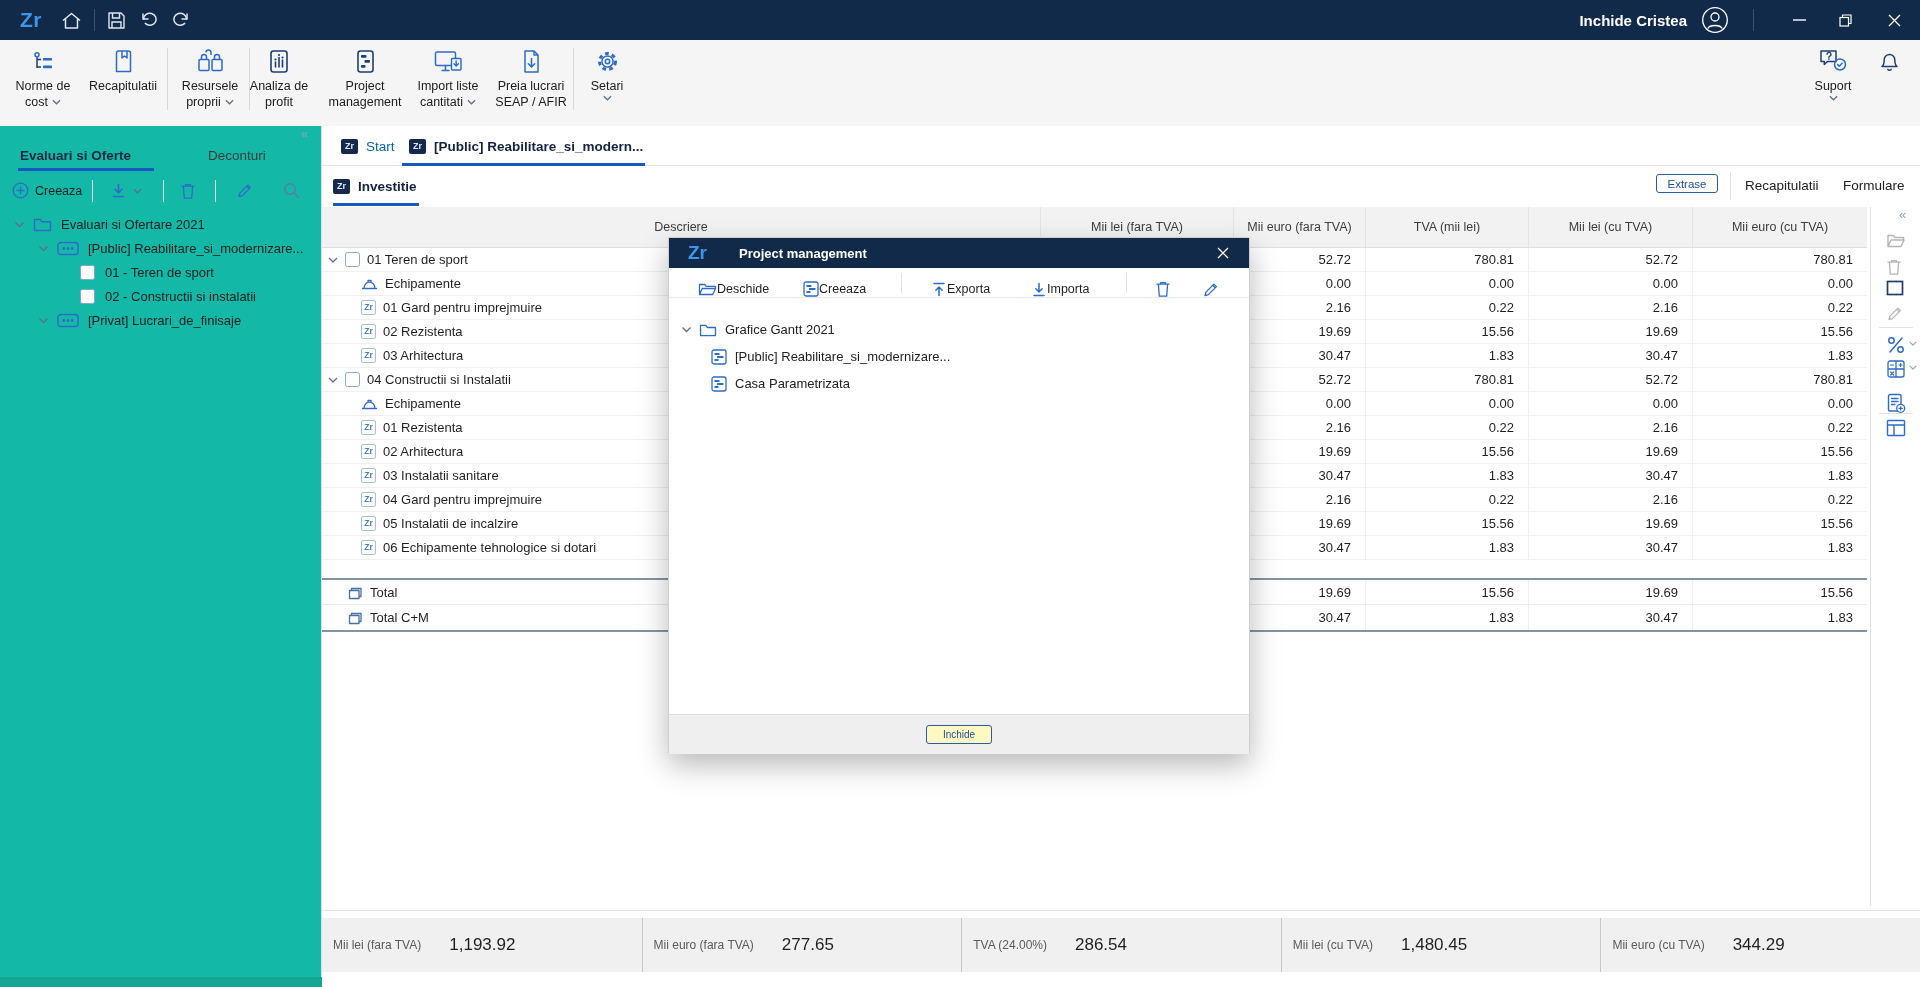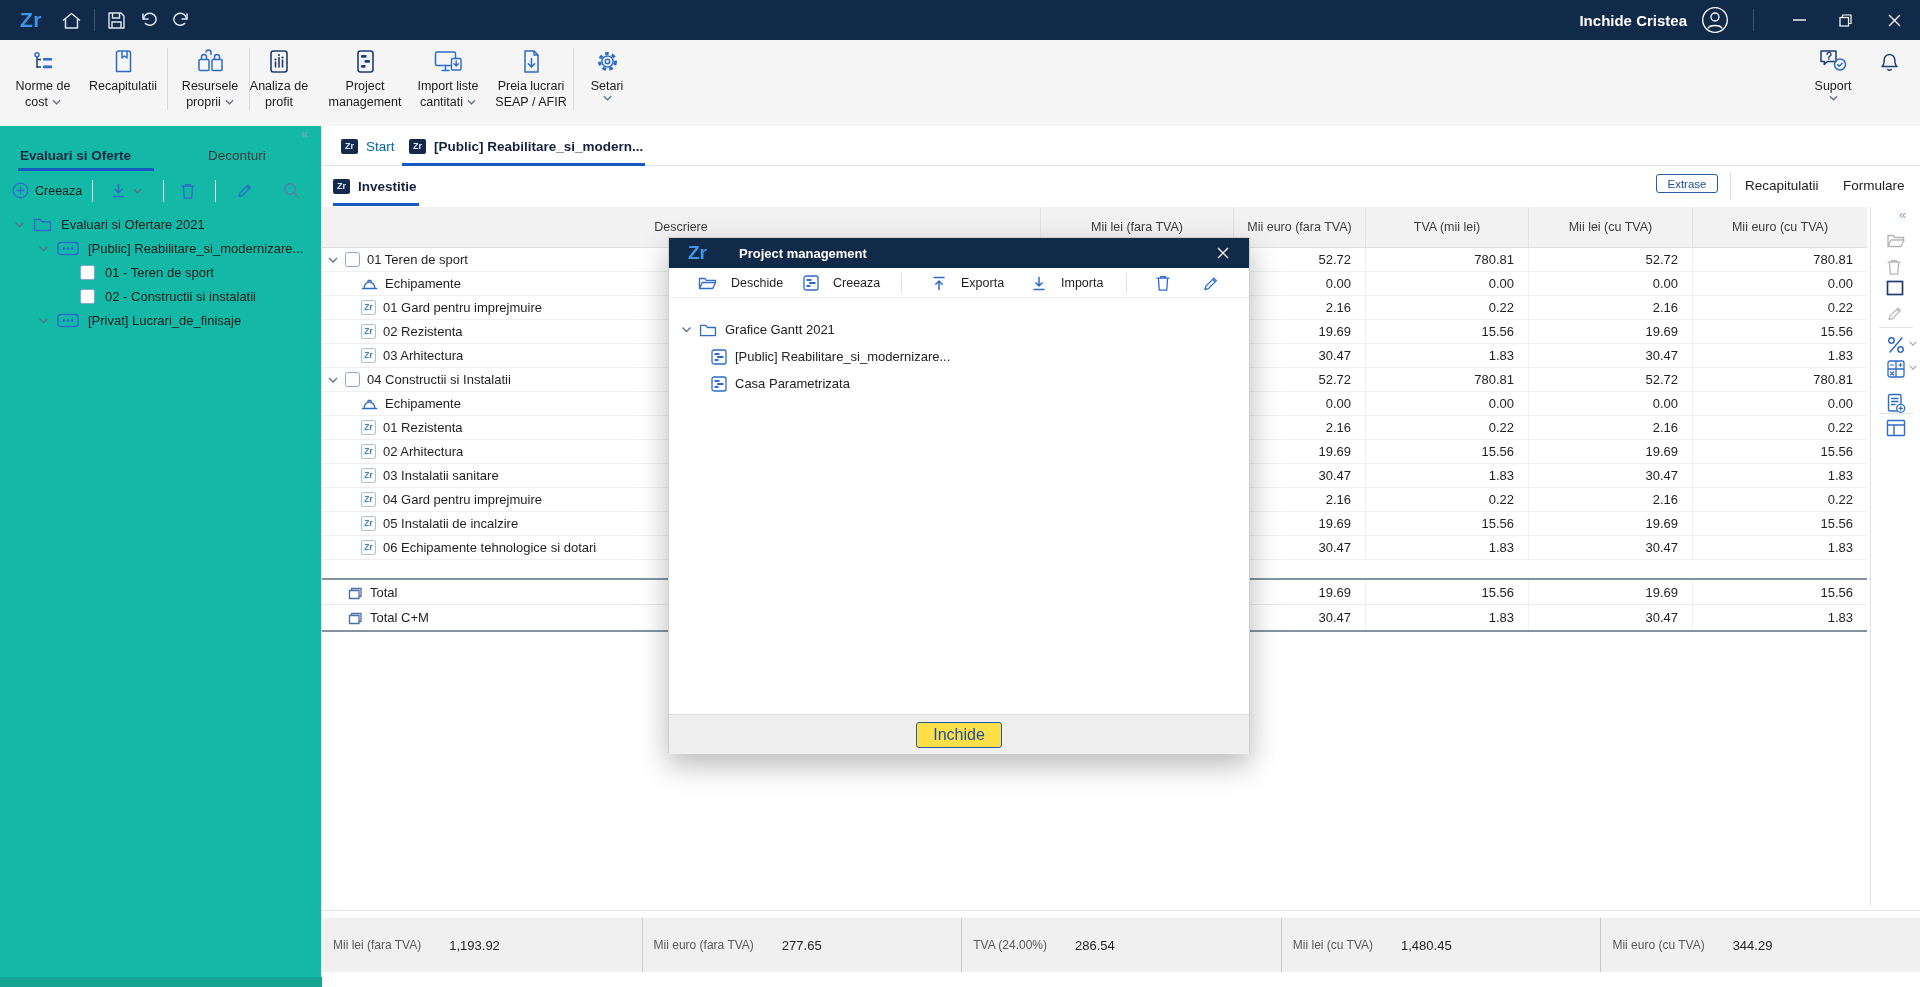--- a/index.html
+++ b/index.html
@@ -67,37 +67,37 @@
 #strip{position:absolute;left:1870px;top:207px;width:50px;height:699px;background:#fff;border-left:1px solid #e3e3e3;z-index:5}
 .sic{position:absolute;left:15px;cursor:default}
 .hsep{position:absolute;left:8px;width:34px;height:1px;background:#e4e4e4}
 .coll{font-size:13px;color:#8aa3c4;line-height:12px;cursor:default}
 
 #statusline{position:absolute;left:322px;top:910px;width:1598px;height:1px;background:#e5e5e5}
 #statusbar{position:absolute;left:322px;top:918px;width:1598px;height:54px;background:#f0f0f0;display:grid;grid-template-columns:repeat(5,1fr)}
 .ssec{display:flex;align-items:center;padding-left:11px;border-left:1px solid #c8c8c8}
 .ssec:first-child{border-left:none}
 .slab{font-size:12px;color:#5a5a5a;margin-right:28px;white-space:nowrap}
-.sval{font-size:13px;color:#1f1f1f}
+.sval{font-size:17px;color:#1f1f1f}
 #tealbar{position:absolute;left:0;top:977px;width:322px;height:10px;background:#16a593}
 
 #dialog{position:absolute;left:668px;top:237px;width:582px;height:516px;background:#fff;border:1px solid #cfcfcf;box-shadow:0 12px 28px rgba(0,0,0,.28);z-index:50}
 #dlg-head{position:absolute;left:0;top:0;width:100%;height:30px;background:#122a4a;display:flex;align-items:center}
 #dlg-logo{font-size:19px;font-weight:bold;color:#3e96e8;margin-left:19px}
 #dlg-title{color:#fff;font-size:13px;font-weight:bold;margin-left:32px}
 #dlg-tools{position:absolute;left:0;top:30px;width:100%;height:30px;background:#fff;border-bottom:1px solid #ebebeb}
-.dtool{position:absolute;top:0;height:30px;display:flex;align-items:center;gap:14px;font-size:12.5px;color:#1f1f1f;cursor:default}
+.dtool{position:absolute;top:6px;height:30px;display:flex;align-items:center;gap:0;font-size:12.5px;color:#1f1f1f;cursor:default}
 .dsep{position:absolute;top:5px;width:1px;height:20px;background:#e2e2e2}
 #dlg-tree{position:absolute;left:0;top:78px;width:100%}
 .drow{height:27px;display:flex;align-items:center;font-size:13px;color:#222;cursor:default}
 .drow.sel{background:#f1f1f1}
 .dl0{padding-left:12px}.dl1{padding-left:42px}
 .drow .xp{margin-right:7px}.drow .tic{margin-right:8px}
 #dlg-foot{position:absolute;left:0;top:476px;width:100%;height:40px;background:#efefef;border-top:1px solid #dedede;display:flex;align-items:center;justify-content:center}
-#btn-inchide{border:1px solid #2a5aa8;border-radius:3px;background:#fde047;color:#1d4e9e;font-size:16px;padding:3px 16px;cursor:default}
+#btn-inchide{border:1px solid #2a5aa8;border-radius:3px;background:#fef9c3;color:#1d4e9e;font-size:10px;padding:3px 16px;cursor:default}
 </style>
 </head>
 <body>
 
 <div id="app">
 
   <div id="titlebar">
     <span id="tb-logo">Zr</span>
     <span class="tbi" style="margin-left:14px">
       <svg width="21" height="19" viewBox="0 0 21 19">

